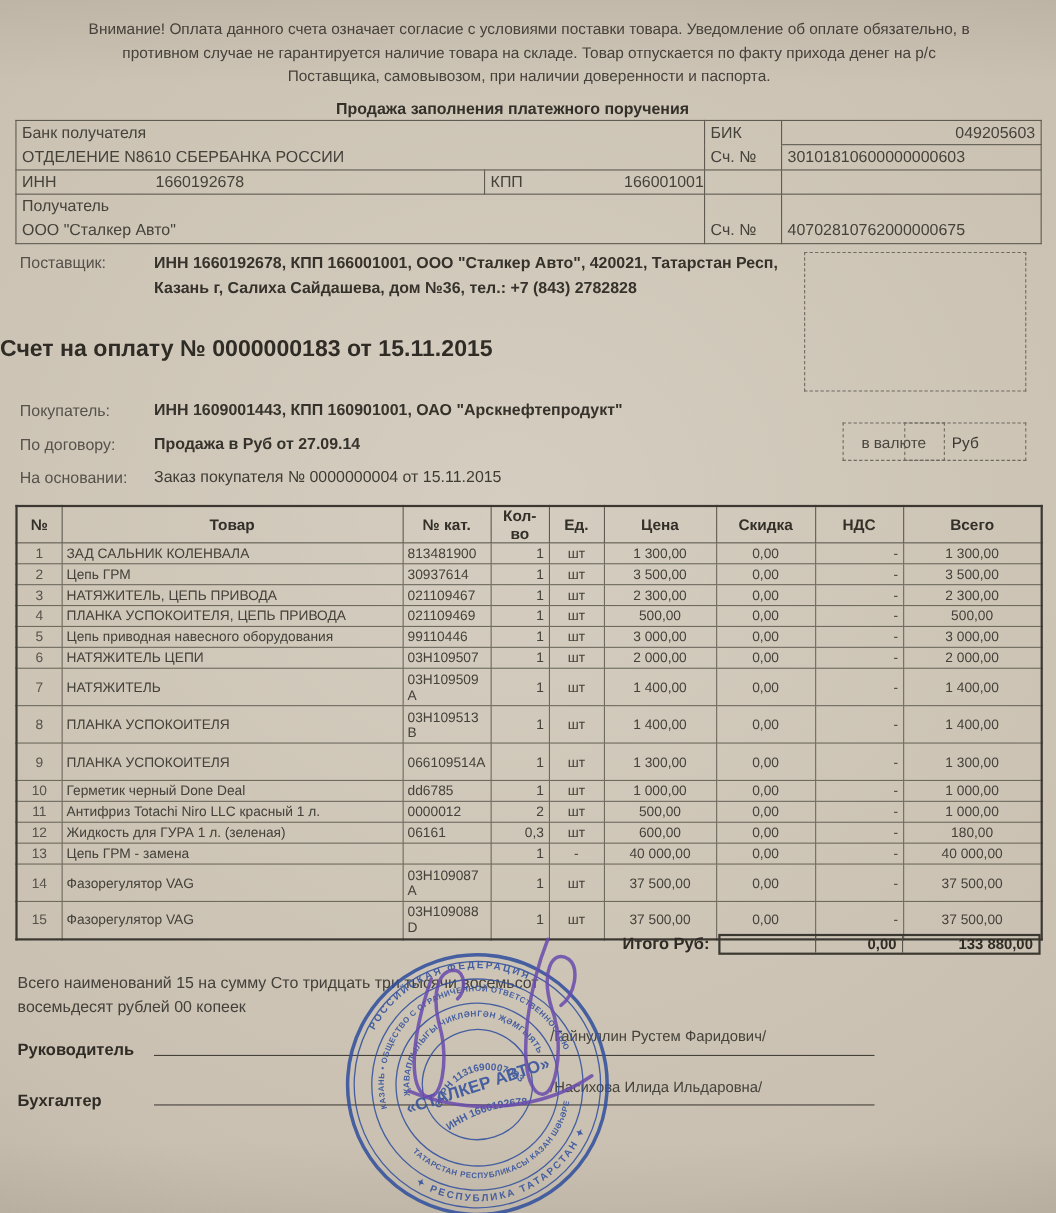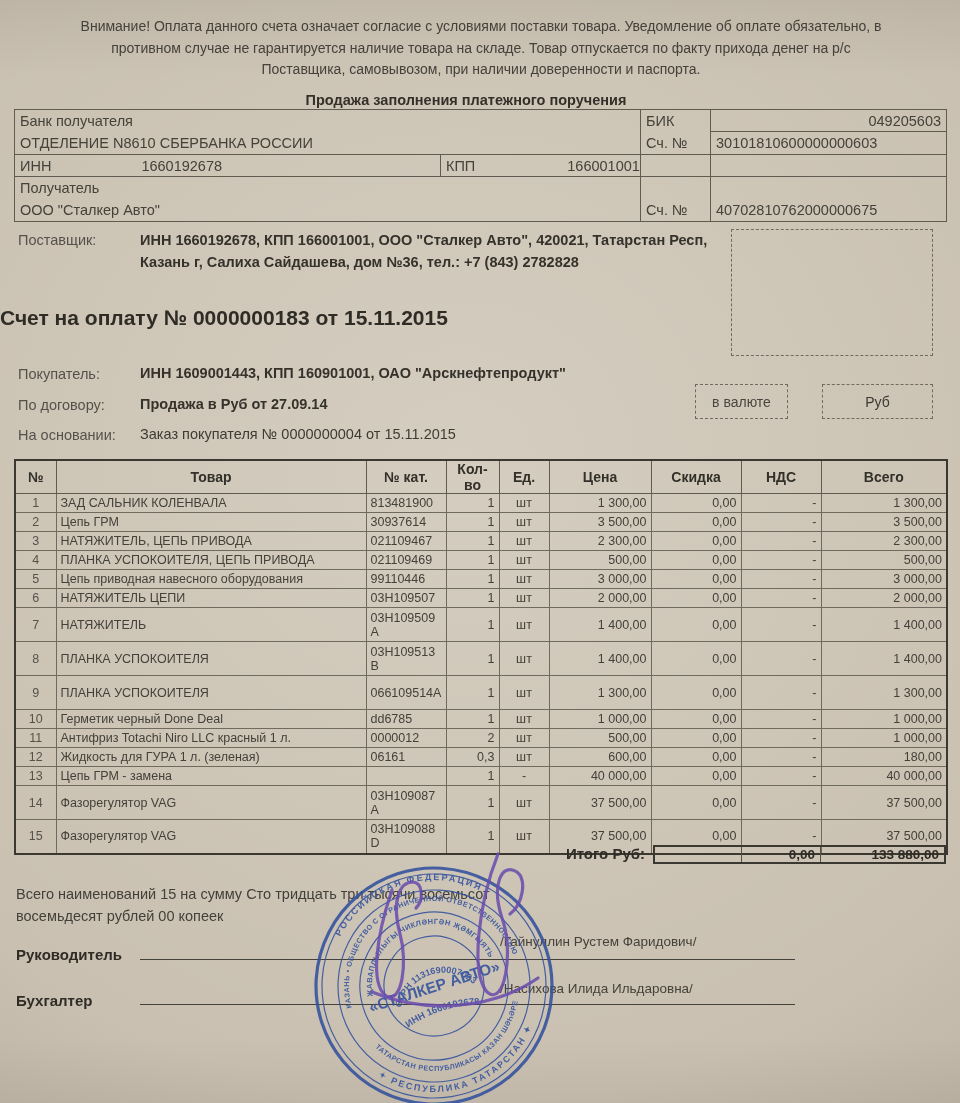--- a/index.html
+++ b/index.html
@@ -27,37 +27,37 @@
   .bank .flexcell2{display:flex;gap:92px;}
   
   .label{color:#55514a;font-size:14.5px;}
   .fieldlabel{left:18px;width:120px;}
   .fieldvalue{left:140px;font-size:14.5px;}
   .bold{font-weight:bold;color:#35322b;}
   .invoice-title{left:0;top:306px;font-size:21px;font-weight:bold;color:#2f2c26;}
   
   .dashedbox{border:1.5px dashed #6f6b60;}
   .bigdash{left:731px;top:229px;width:200px;height:125px;}
-  .curlabel{left:695px;top:384px;width:91px;height:33px;display:flex;align-items:center;justify-content:center;font-size:14px;color:#4a463e;}
+  .curlabel{left:766px;top:384px;width:91px;height:33px;display:flex;align-items:center;justify-content:center;font-size:14px;color:#4a463e;}
   .curvalue{left:822px;top:384px;width:109px;height:33px;display:flex;align-items:center;justify-content:center;font-size:14px;color:#3c3933;}
   
   .items{left:14px;top:459px;width:932px;table-layout:fixed;font-size:12.5px;color:#44413a;border:2px solid #3b3831;}
   .items th{border:1px solid #5f5b50;font-size:14px;font-weight:bold;color:#33302a;height:26px;padding:0 3px;}
   .items td{border:1px solid #6e6a5e;padding:1px 4px;vertical-align:middle;}
   .items tr{height:19px;}
   .items tr.tall{height:34px;}
   .col-num{text-align:center;color:#56524a;}
   .col-name{text-align:left;}
   .col-cat{text-align:left;word-break:break-all;}
   .col-qty{text-align:right;}
   .col-unit{text-align:center;}
-  .col-price,.col-discount,.col-total{text-align:right;}
+  .col-price,.col-discount,.col-total{text-align:center;}
   .col-nds{text-align:right;padding-right:9px;}
   
-  .totals{left:14px;top:845px;width:932px;display:flex;justify-content:flex-end;align-items:flex-start;height:27px;}
+  .totals{left:14px;top:845px;width:932px;display:flex;justify-content:flex-end;align-items:center;height:27px;}
   .totals-label{font-weight:bold;font-size:15px;color:#2f2c26;display:flex;align-items:center;margin-right:8px;}
   .totals-box{display:flex;border:2px solid #3b3831;}
   .t-cell{display:flex;align-items:center;justify-content:flex-end;padding:0 5px;font-weight:bold;font-size:13.5px;color:#2f2c26;box-sizing:border-box;}
   .t-cell+.t-cell{border-left:1px solid #55524a;}
   .t-skidka{width:86px;}
   .t-nds{width:79px;}
   .t-vsego{width:124px;padding-left:20px;}
   
   .summary{left:16px;top:884px;width:520px;font-size:14.5px;line-height:1.5;color:#43403a;}
   .sig-label{left:16px;font-size:15px;font-weight:bold;color:#2f2c26;}

